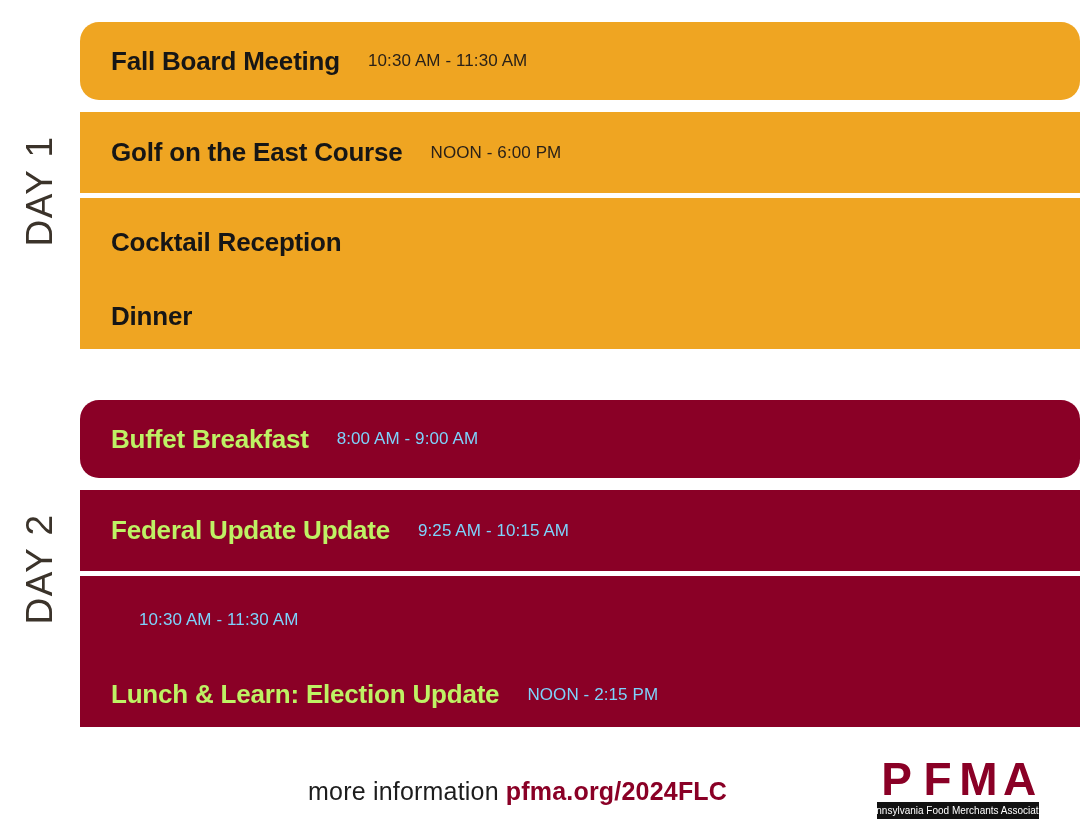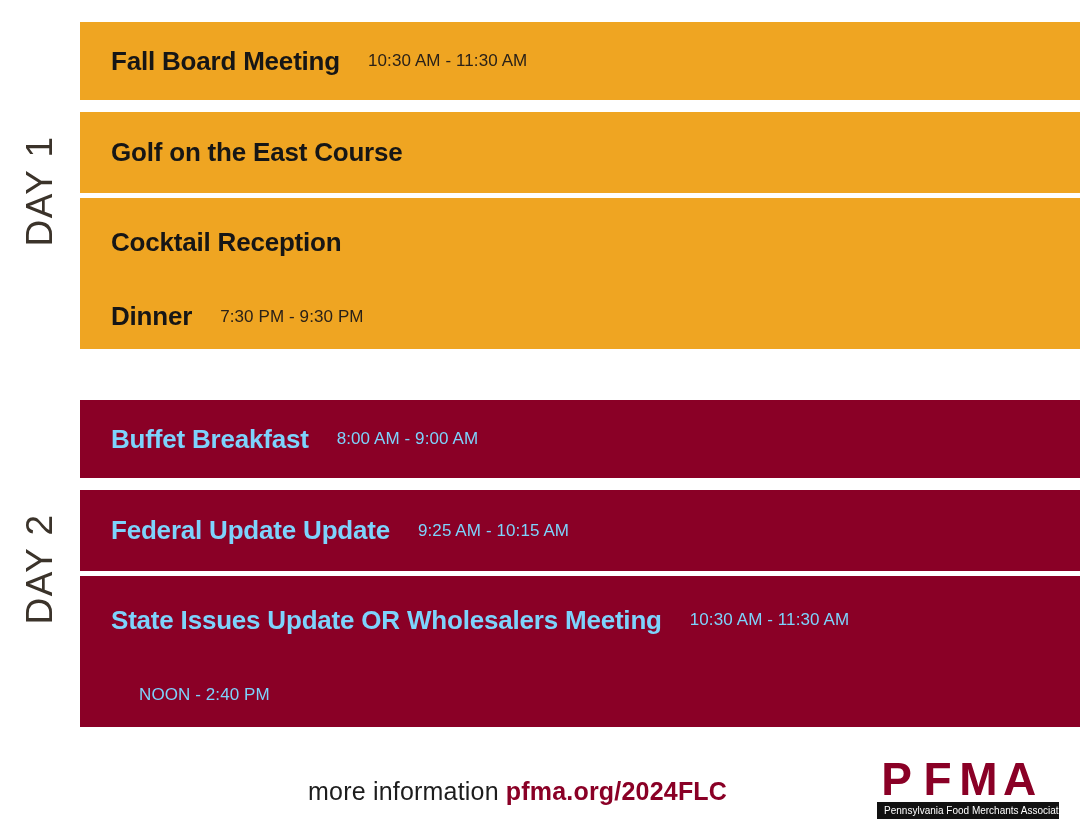--- a/index.html
+++ b/index.html
@@ -62,21 +62,21 @@
 
   .bar {
     position: absolute;
     left: 0;
     right: 0;
     display: flex;
     align-items: center;
     padding-left: 31px;
     box-sizing: border-box;
   }
-  .bar.r0 { top: 0px;   height: 78px; }
+  .bar.r0 { top: 0px;   height: 78px; border-radius: 19px; }
   .bar.r1 { top: 90px;  height: 81px; }
   .bar.r2 { top: 176px; height: 88px; }
   .bar.r3 { top: 262px; height: 65px; }
 
   .day1 .bar { background: #efa522; }
   .day2 .bar { background: #8a0026; }
 
   .bar-title {
     font-size: 26px;
     font-weight: bold;
@@ -85,21 +85,21 @@
   }
   .bar-time {
     font-size: 17px;
     font-weight: normal;
     margin-left: 28px;
     white-space: nowrap;
     letter-spacing: 0.1px;
   }
   .day1 .bar-title { color: #161616; }
   .day1 .bar-time  { color: #2a2118; }
-  .day2 .bar-title { color: #7dd3fc; }
+  .day2 .bar-title { color: #bef264; }
   .day2 .bar-time  { color: #7dd3fc; }
 
   
   .footer {
     position: absolute;
     left: 0;
     top: 752px;
     width: 921px;
     height: 81px;
   }
@@ -150,50 +150,49 @@
     height: 17px;
     background: #111111;
     color: #ffffff;
     font-size: 10px;
     display: flex;
     align-items: center;
     justify-content: center;
     letter-spacing: 0px;
     white-space: nowrap;
     font-family: "Liberation Sans", sans-serif;
-    padding-left: 20px;
   }
 </style>
 </head>
 <body>
 
 <div class="schedule">
 
   <div class="day-group day1">
     <div class="day-label">
       <span>DAY 1</span>
     </div>
     <div class="bars">
 
       <div class="bar r0">
         <span class="bar-title">Fall Board Meeting</span>
         <span class="bar-time">10:30 AM - 11:30 AM</span>
       </div>
 
       <div class="bar r1">
         <span class="bar-title">Golf on the East Course</span>
+        <span class="bar-time">NOON - 6:00 PM</span>
       </div>
 
       <div class="bar r2">
         <span class="bar-title">Cocktail Reception</span>
       </div>
 
       <div class="bar r3">
         <span class="bar-title">Dinner</span>
-        <span class="bar-time">7:30 PM - 9:30 PM</span>
       </div>
 
     </div>
   </div>
 
   <div class="day-group day2">
     <div class="day-label">
       <span>DAY 2</span>
     </div>
     <div class="bars">
@@ -202,26 +201,26 @@
         <span class="bar-title">Buffet Breakfast</span>
         <span class="bar-time">8:00 AM - 9:00 AM</span>
       </div>
 
       <div class="bar r1">
         <span class="bar-title">Federal Update Update</span>
         <span class="bar-time">9:25 AM - 10:15 AM</span>
       </div>
 
       <div class="bar r2">
-        <span class="bar-title">State Issues Update OR Wholesalers Meeting</span>
         <span class="bar-time">10:30 AM - 11:30 AM</span>
       </div>
 
       <div class="bar r3">
-        <span class="bar-time">NOON - 2:40 PM</span>
+        <span class="bar-title">Lunch &amp; Learn: Election Update</span>
+        <span class="bar-time">NOON - 2:15 PM</span>
       </div>
 
     </div>
   </div>
 
   <div class="footer">
     <div class="footer-info">
       <span>more information</span><span class="url">pfma.org/2024FLC</span>
     </div>
 

